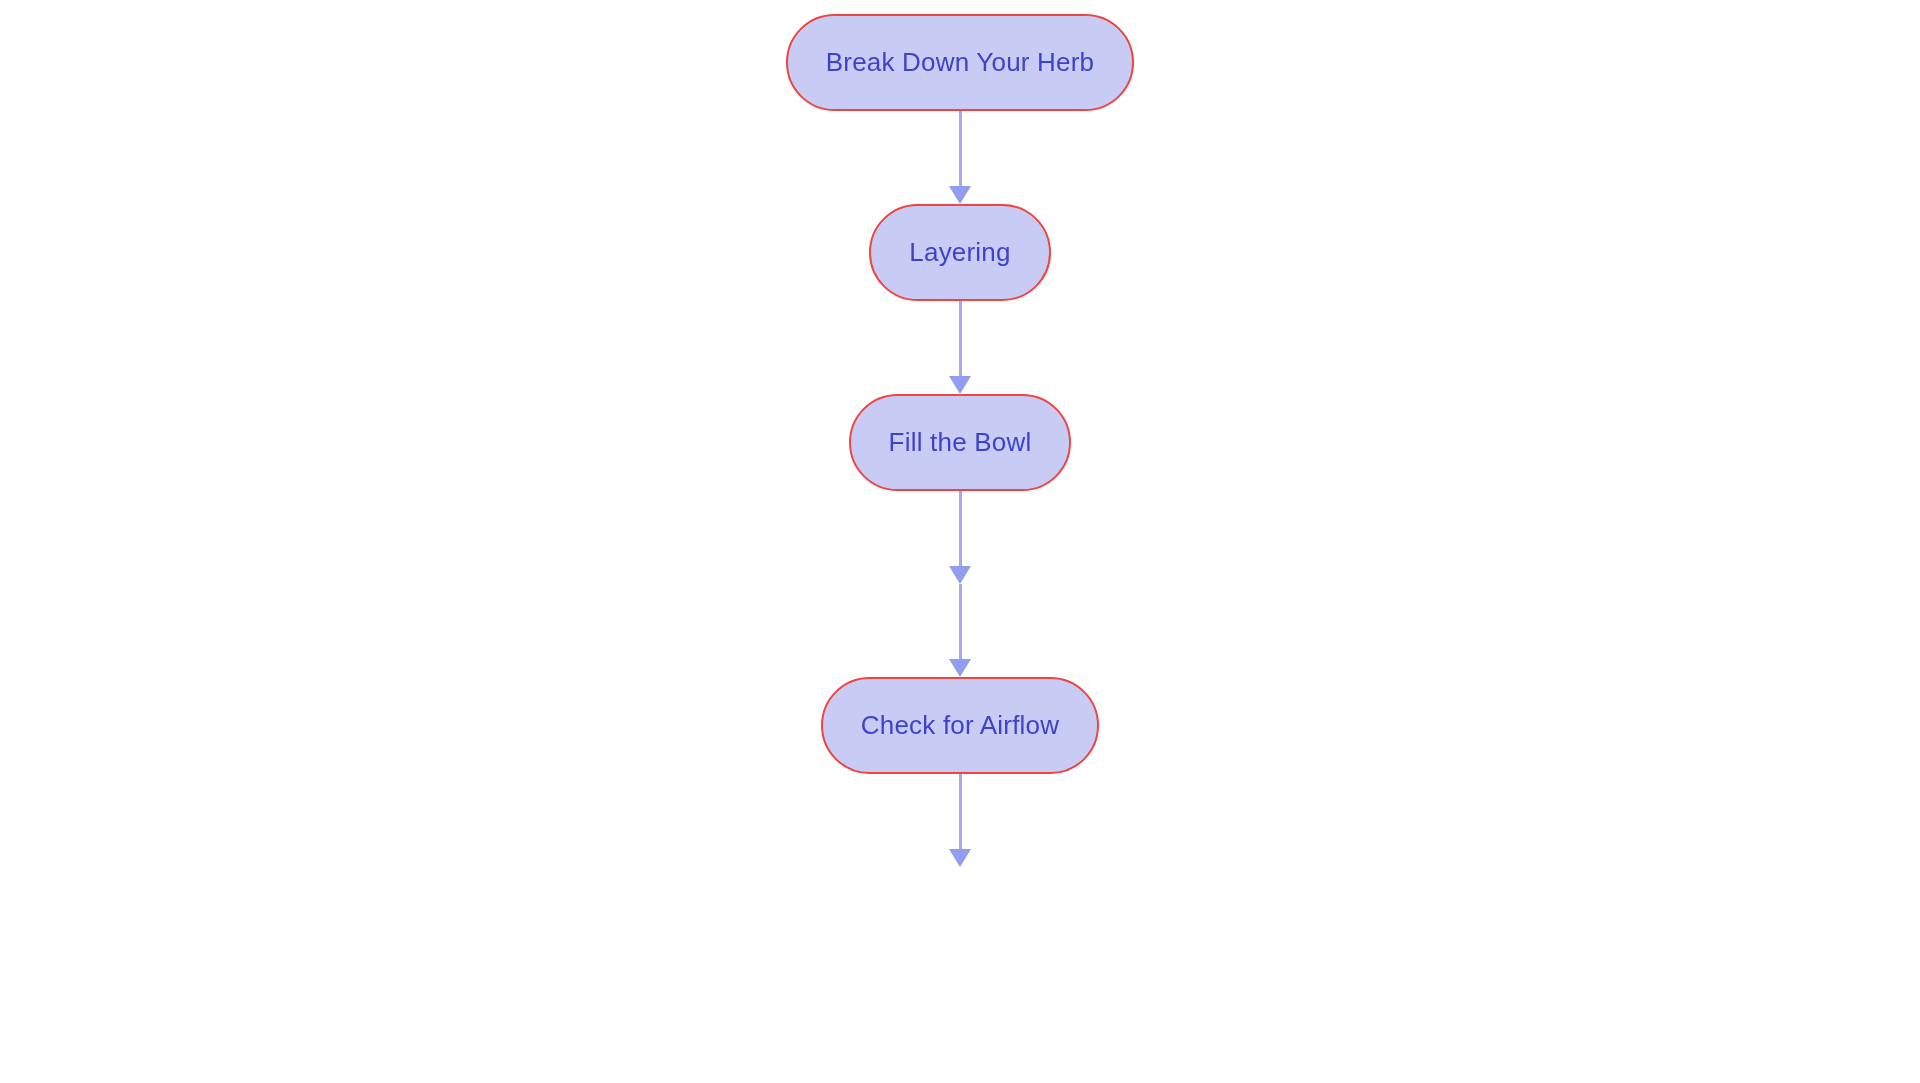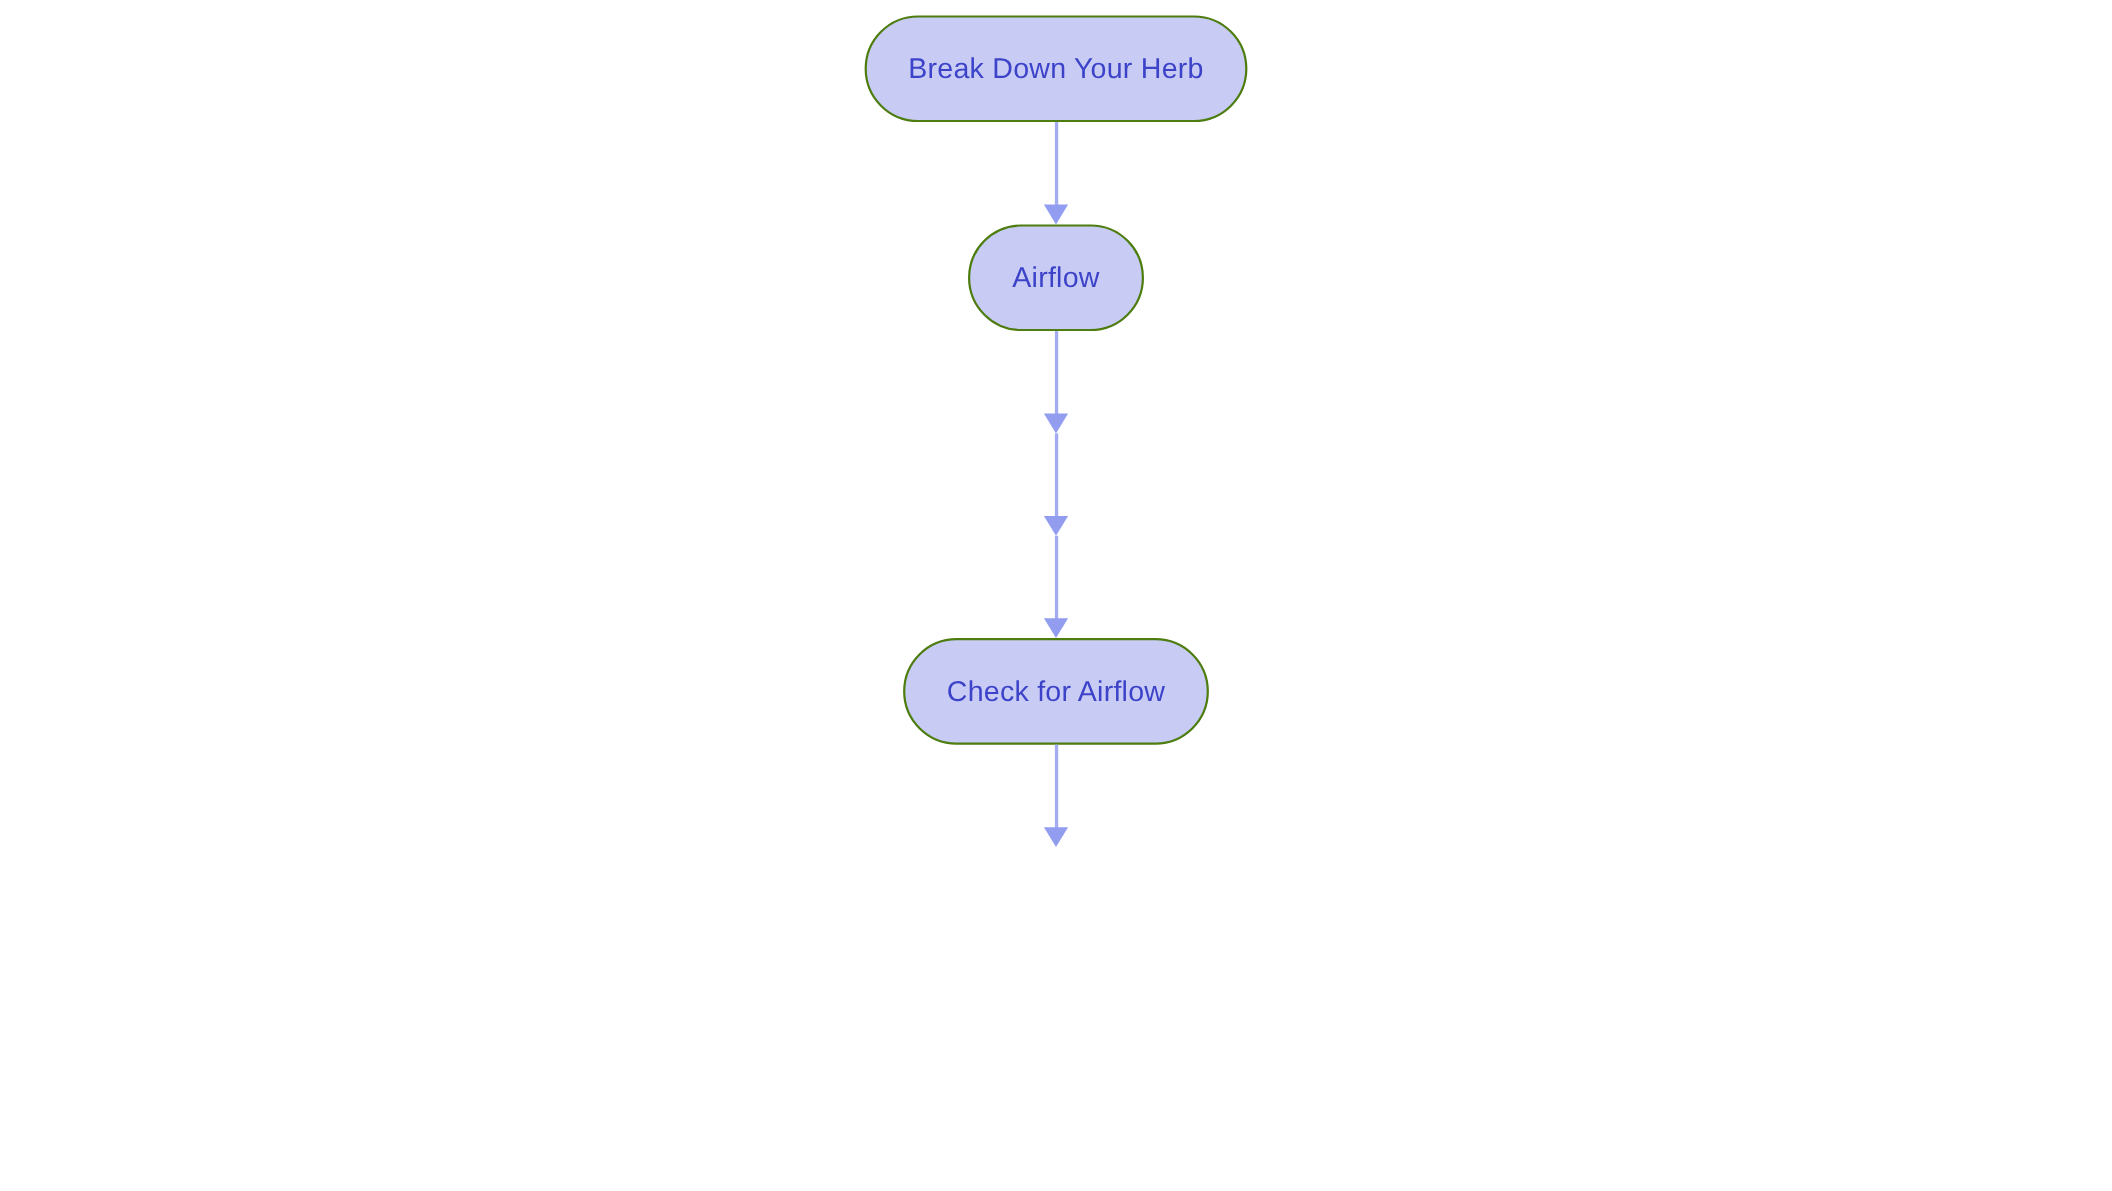--- a/index.html
+++ b/index.html
@@ -23,21 +23,21 @@
     flex-direction: column;
     align-items: center;
   }
   .node {
     box-sizing: border-box;
     height: 97px;
     min-width: 160px;
     padding: 0 38px;
     border-radius: 48.5px;
     background: #c8ccf5;
-    border: 2px solid #4d7c0f;
+    border: 2px solid #ef4444;
     color: #3d43c9;
     font-size: 26px;
     letter-spacing: 0.2px;
     display: flex;
     align-items: center;
     justify-content: center;
     white-space: nowrap;
   }
   .connector {
     height: 93px;
@@ -67,28 +67,31 @@
   <div class="node">
     <span>Break Down Your Herb</span>
   </div>
 
   <div class="connector">
     <div class="line"></div>
     <div class="head"></div>
   </div>
 
   <div class="node">
-    <span>Airflow</span>
+    <span>Layering</span>
   </div>
 
   <div class="connector">
     <div class="line"></div>
     <div class="head"></div>
   </div>
 
+  <div class="node">
+    <span>Fill the Bowl</span>
+  </div>
 
   <div class="connector">
     <div class="line"></div>
     <div class="head"></div>
   </div>
 
 
   <div class="connector">
     <div class="line"></div>
     <div class="head"></div>

